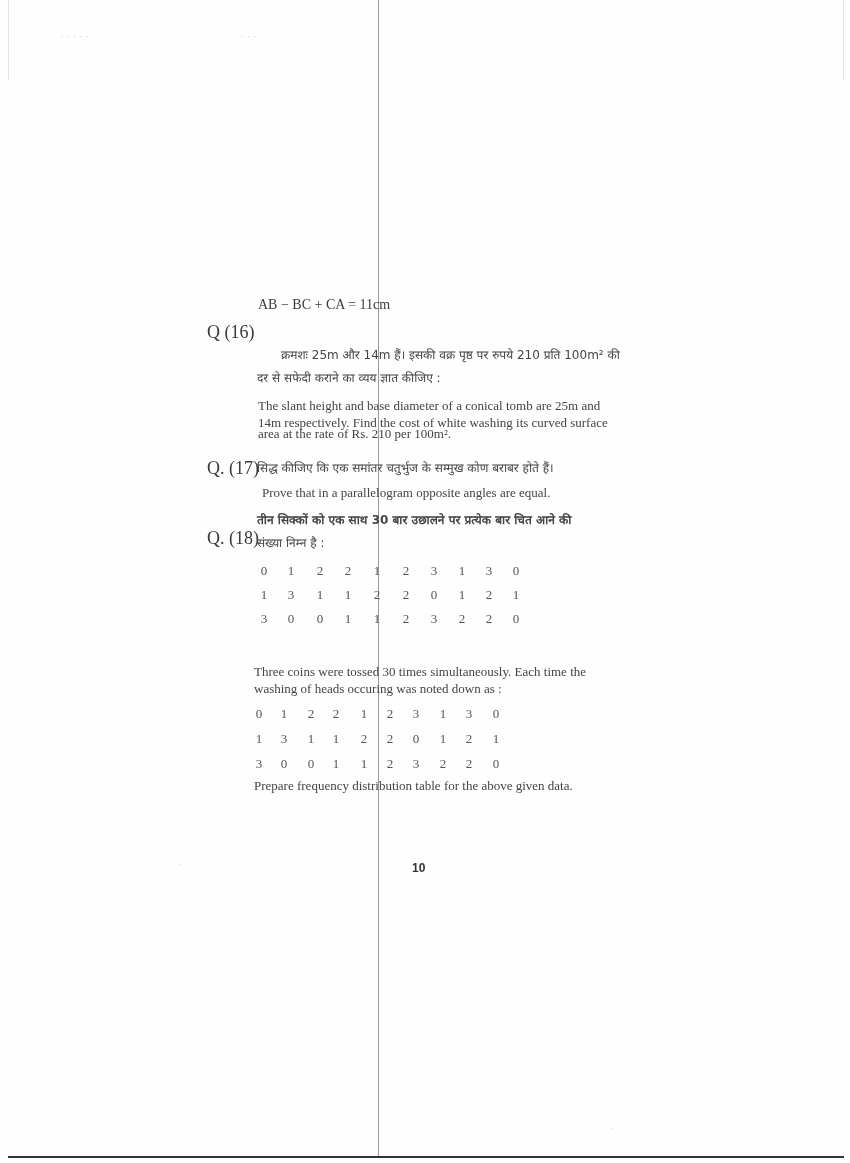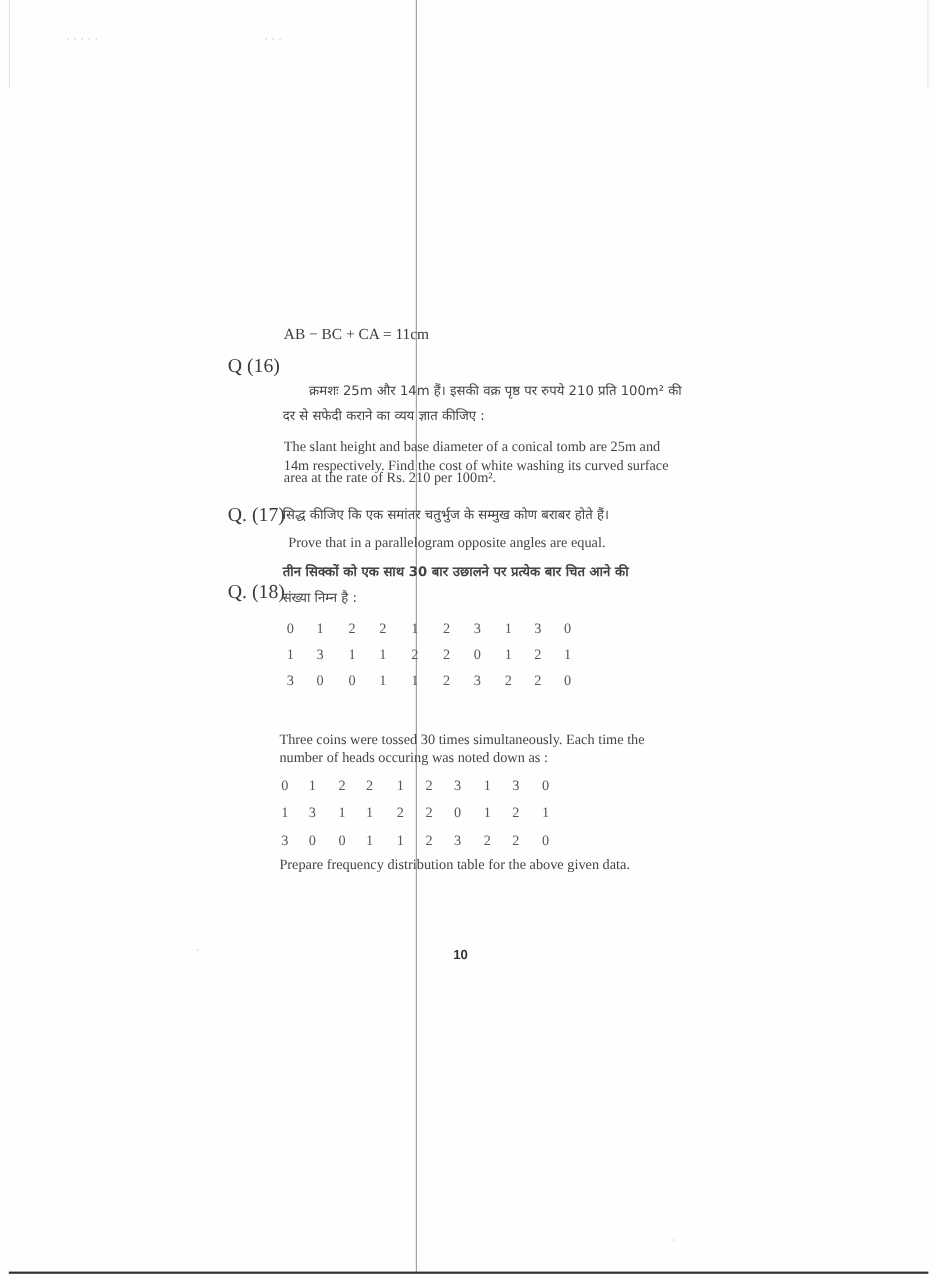--- a/index.html
+++ b/index.html
@@ -79,21 +79,21 @@
     <span style="left:84px">1</span>
     <span style="left:113px">1</span>
     <span style="left:142px">2</span>
     <span style="left:170px">3</span>
     <span style="left:198px">2</span>
     <span style="left:225px">2</span>
     <span style="left:252px">0</span>
   </div>
 
   <div class="t en" style="left:254px;top:663px;">Three coins were tossed 30 times simultaneously. Each time the</div>
-  <div class="t en" style="left:254px;top:680px;">number of heads occuring was noted down as :</div>
+  <div class="t en" style="left:254px;top:680px;">washing of heads occuring was noted down as :</div>
 
   <div class="row" style="left:253px;top:706px;">
     <span style="left:0px">0</span>
     <span style="left:25px">1</span>
     <span style="left:52px">2</span>
     <span style="left:77px">2</span>
     <span style="left:105px">1</span>
     <span style="left:131px">2</span>
     <span style="left:157px">3</span>
     <span style="left:184px">1</span>

